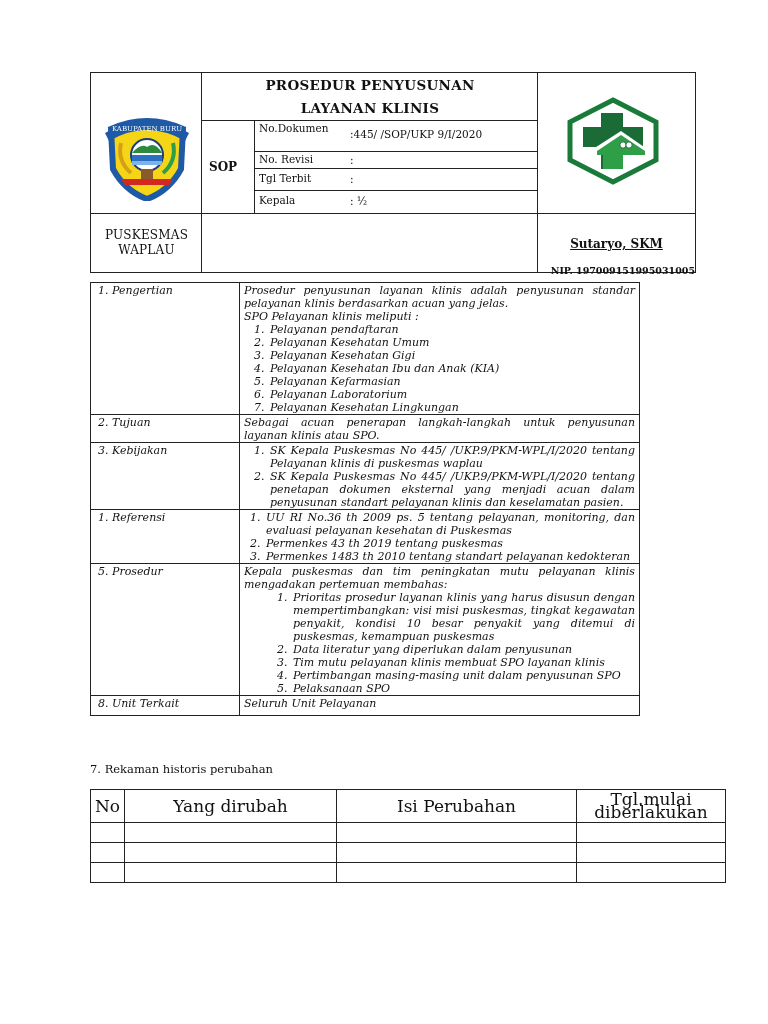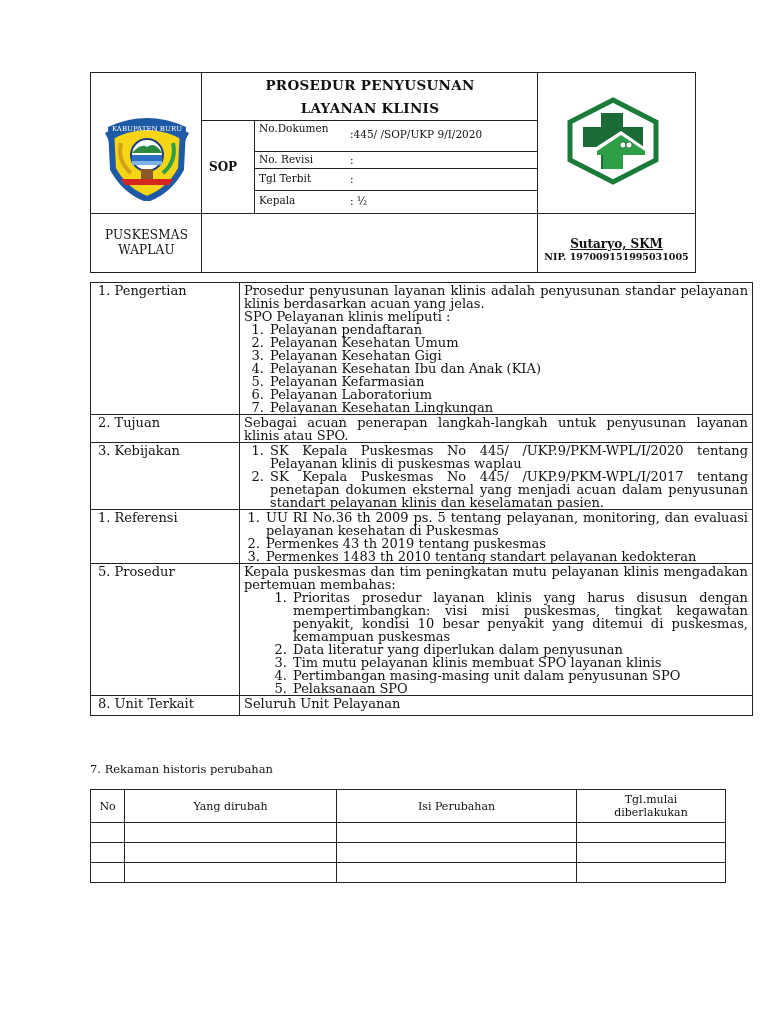--- a/index.html
+++ b/index.html
@@ -14,31 +14,31 @@
   .title-line { position: absolute; left: 111px; width: 336px; text-align: center;
                 font-family: "DejaVu Serif", serif; font-weight: bold; font-size: 13.5px; letter-spacing: 0.3px; }
   .sop-label { position: absolute; font-weight: bold; font-size: 12px; }
   .meta-key { position: absolute; font-size: 10.5px; line-height: 11px; }
   .meta-val { position: absolute; font-size: 10.5px; }
   .puskesmas { position: absolute; left: 0; width: 111px; text-align: center; font-size: 12px; line-height: 15px; letter-spacing: 0.2px;}
   .signer { position: absolute; text-align: center; font-weight: bold; }
 
   
   #main { left: 90px; top: 282px; width: 605px; }
-  table.doc { border-collapse: collapse; width: 663px; font-size: 13px; line-height: 13px; }
+  table.doc { border-collapse: collapse; width: 550px; font-size: 11px; line-height: 13px; font-style: italic; }
   table.doc td { border: 1px solid #222; vertical-align: top; padding: 1px 4px 0 4px; }
   table.doc td.lbl { width: 137px; padding-left: 7px; }
   ol { margin: 0; padding-left: 24px; }
   ol li { padding-left: 2px; }
   ol.indent { padding-left: 47px; }
   .just { text-align: justify; }
 
   
   #histTitle { left: 90px; top: 762px; font-size: 11.5px; }
-  table.hist { position: absolute; left: 90px; top: 789px; border-collapse: collapse; font-size: 11px; }
+  table.hist { position: absolute; left: 90px; top: 789px; border-collapse: collapse; font-size: 17px; }
   table.hist th { font-weight: normal; border: 1px solid #222; height: 32px; text-align: center; line-height: 13px; padding: 0; }
   table.hist td { border: 1px solid #222; height: 19px; padding: 0; }
 </style>
 </head>
 <body>
 
 <div id="hdr" class="abs">
 
   <div class="vline" style="left:110px; top:0; height:199px;"></div>
   <div class="vline" style="left:446px; top:0; height:199px;"></div>
@@ -90,21 +90,21 @@
       <rect x="38" y="56" width="20" height="16" fill="#2e9e47"></rect>
       <circle cx="58" cy="48" r="3.2" fill="#fff" stroke="#1a6b35" stroke-width="1"></circle>
       <circle cx="64" cy="48" r="3.2" fill="#fff" stroke="#1a6b35" stroke-width="1"></circle>
     </svg>
   </div>
 
   <div class="puskesmas" style="top:155px;">PUSKESMAS</div>
   <div class="puskesmas" style="top:170px;">WAPLAU</div>
 
   <div class="signer" style="left:447px; top:164px; width:157px; font-size:12px; text-decoration:underline;">Sutaryo, SKM</div>
-  <div class="signer" style="left:447px; top:178px; width:157px; font-size:9.5px;">NIP. 197009151995031005</div>
+  <div class="signer" style="left:447px; top:192px; width:157px; font-size:9.5px;text-align:right;">NIP. 197009151995031005</div>
 </div>
 
 <div id="main" class="abs">
   <table class="doc">
     <tbody>
         <tr>
       <td class="lbl">1. Pengertian</td>
       <td>
         <div class="just">Prosedur penyusunan layanan klinis adalah penyusunan standar pelayanan klinis berdasarkan acuan yang jelas.</div>
         <div>SPO Pelayanan klinis meliputi :</div>
@@ -121,21 +121,21 @@
     </tr>
     <tr>
       <td class="lbl">2. Tujuan</td>
       <td class="just">Sebagai acuan penerapan langkah-langkah untuk  penyusunan layanan klinis atau SPO.</td>
     </tr>
     <tr>
       <td class="lbl">3. Kebijakan</td>
       <td>
         <ol class="just">
           <li>SK Kepala Puskesmas No 445/    /UKP.9/PKM-WPL/I/2020 tentang Pelayanan klinis di puskesmas waplau</li>
-          <li>SK Kepala Puskesmas No 445/    /UKP.9/PKM-WPL/I/2017 tentang penetapan dokumen eksternal yang menjadi acuan dalam penyusunan standart pelayanan klinis dan keselamatan pasien.</li>
+          <li>SK Kepala Puskesmas No 445/    /UKP.9/PKM-WPL/I/2020 tentang penetapan dokumen eksternal yang menjadi acuan dalam penyusunan standart pelayanan klinis dan keselamatan pasien.</li>
         </ol>
       </td>
     </tr>
     <tr>
       <td class="lbl">1. Referensi</td>
       <td>
         <ol class="just" style="padding-left:20px;">
           <li>UU RI No.36 th 2009 ps. 5 tentang pelayanan, monitoring, dan evaluasi pelayanan kesehatan di Puskesmas</li>
           <li>Permenkes 43 th 2019 tentang puskesmas</li>
           <li>Permenkes 1483 th 2010 tentang standart pelayanan kedokteran</li>

